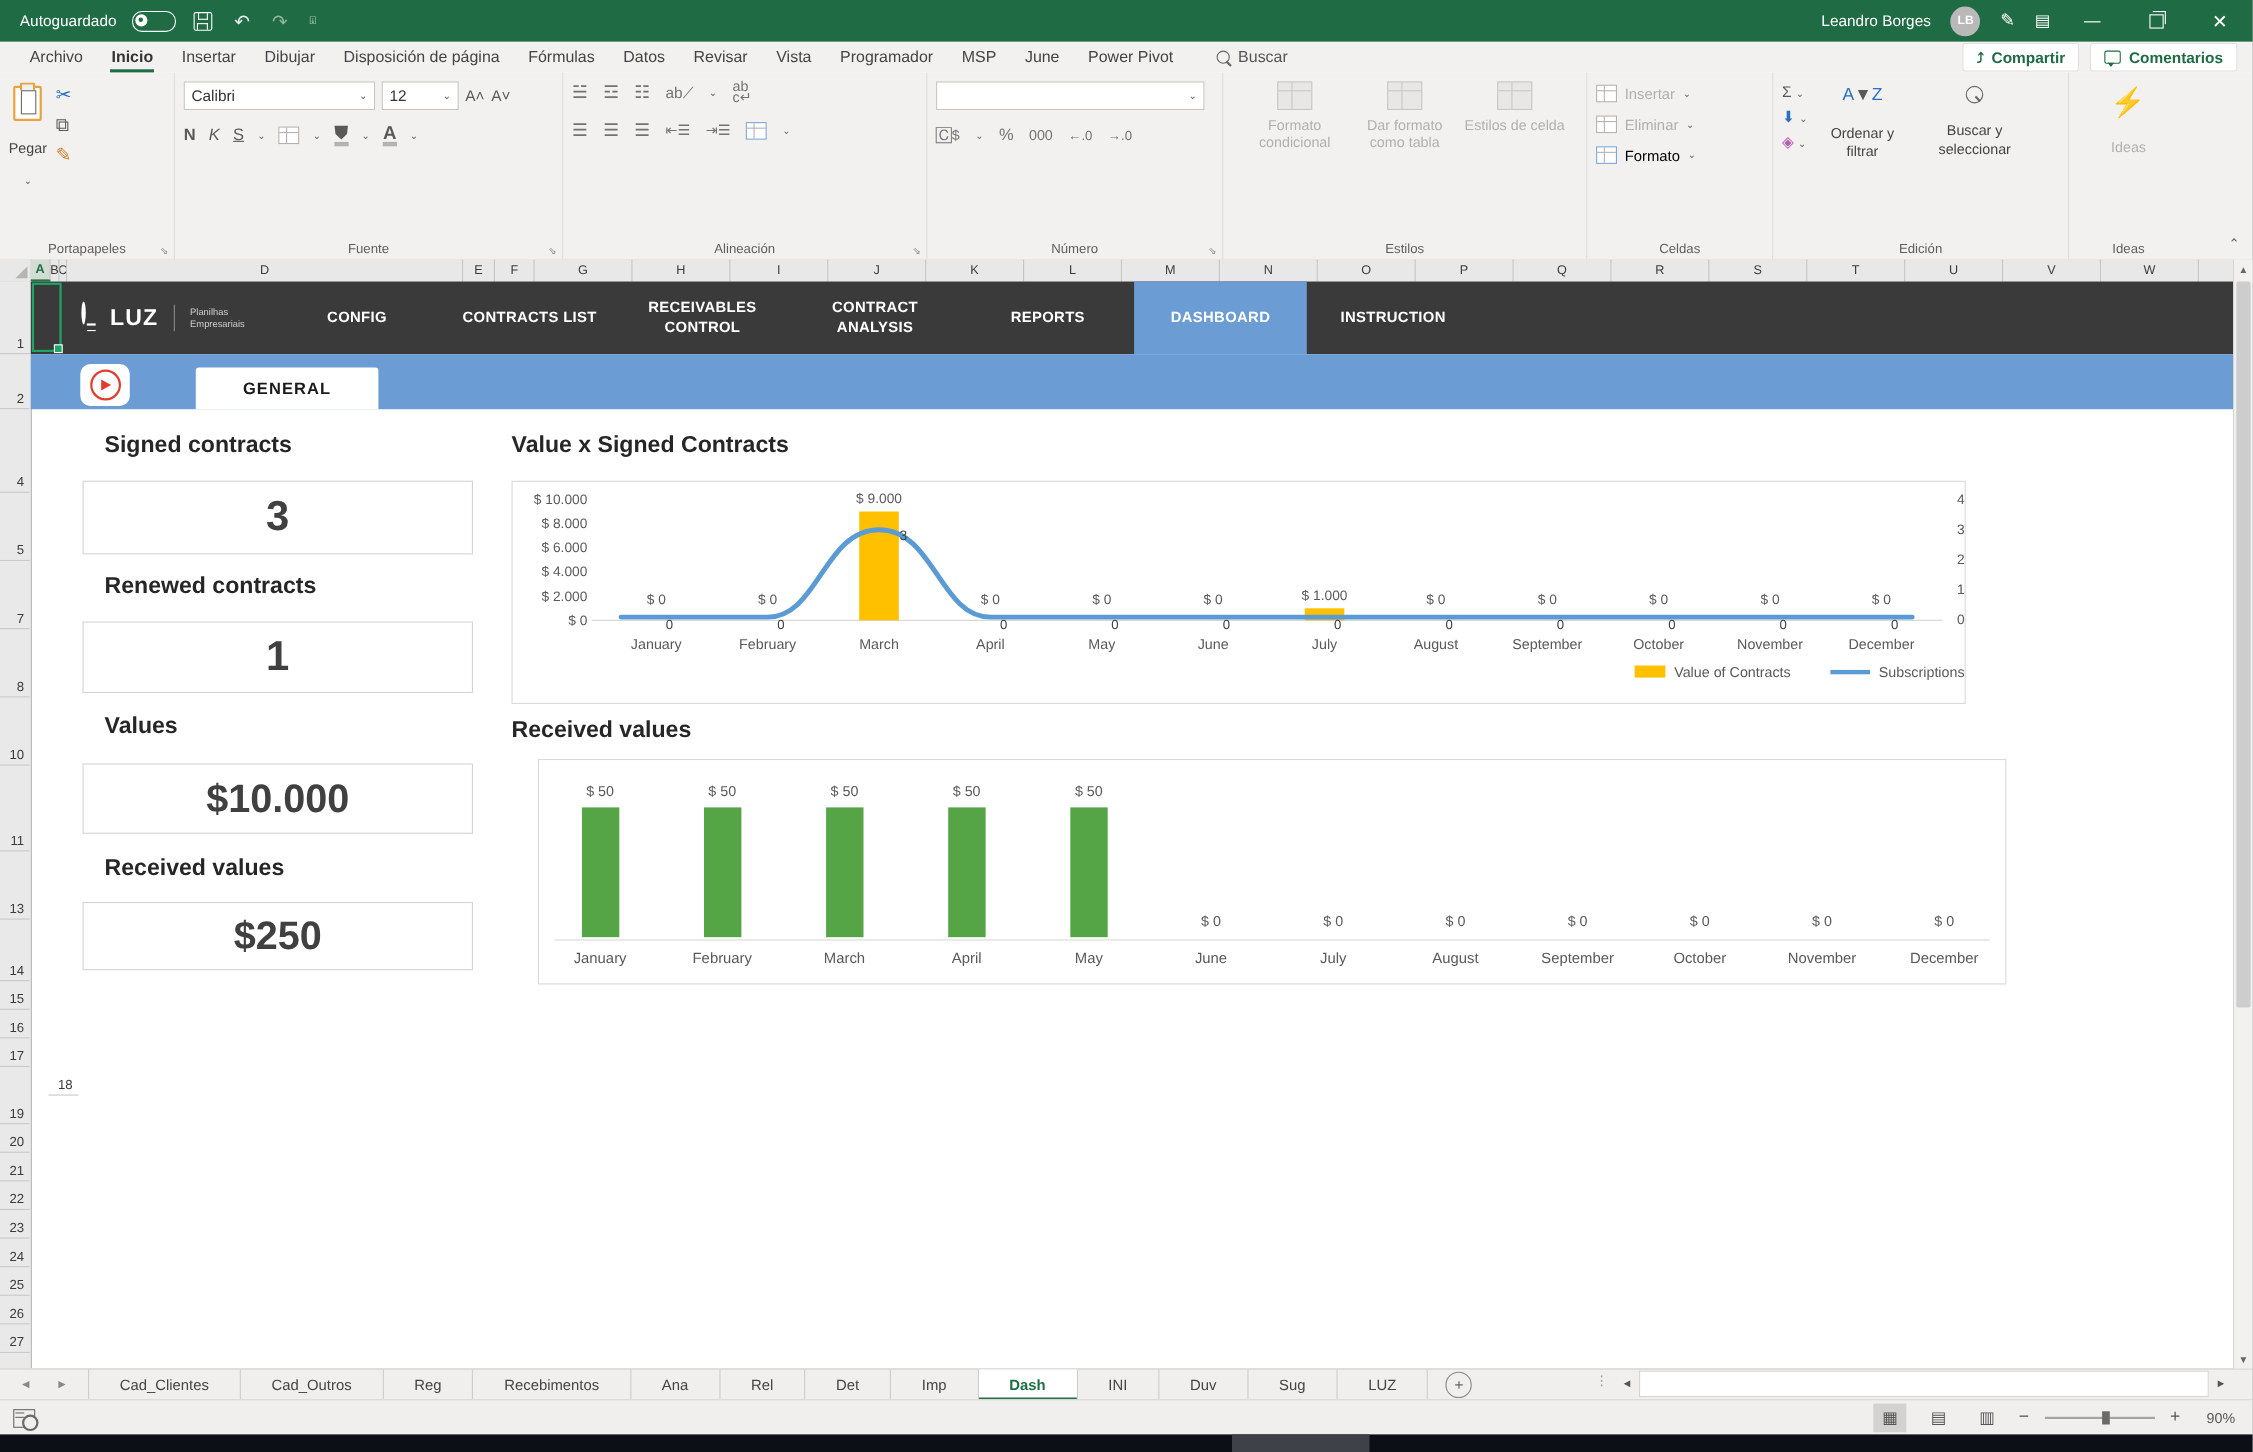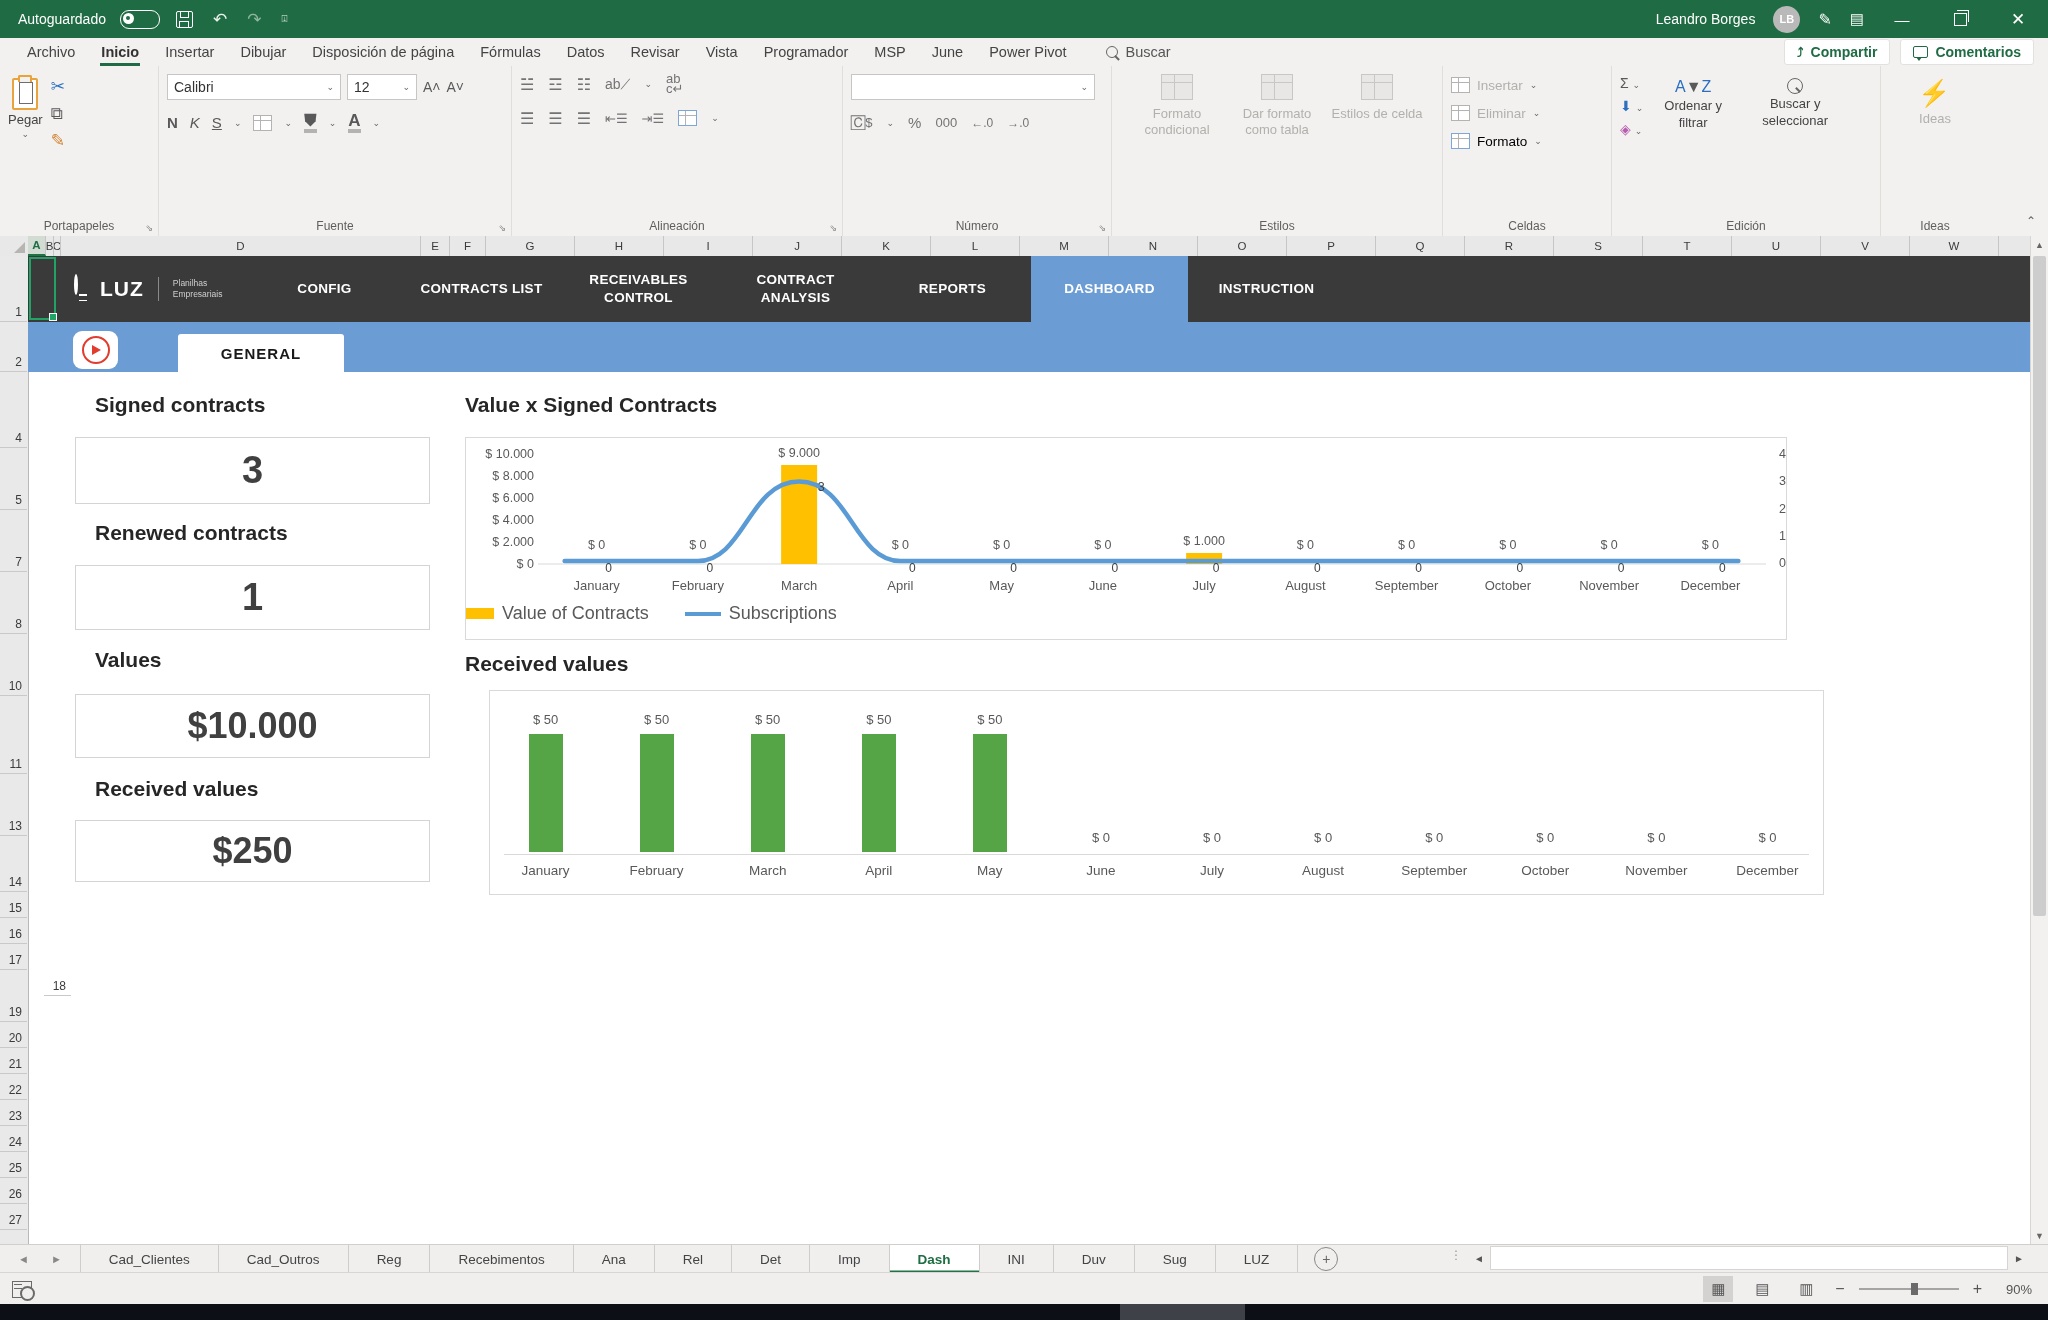--- a/index.html
+++ b/index.html
@@ -33,21 +33,21 @@
   .mb-right{margin-left:auto;display:flex;gap:10px;padding-right:14px;}
   .mb-btn{background:#fff;border:1px solid #e3e1df;border-radius:3px;height:24px;display:flex;align-items:center;gap:7px;padding:0 12px;color:#1f6b43;font-weight:bold;font-size:14px;}
   .bubble{width:13px;height:10px;border:1.5px solid #1f6b43;border-radius:2px;position:relative;}
   .bubble::after{content:"";position:absolute;left:2px;bottom:-4px;border-left:3px solid transparent;border-right:3px solid transparent;border-top:4px solid #1f6b43;}
   
   .ribbon{position:absolute;left:0;top:66px;width:2048px;height:170px;background:#f3f1f0;border-bottom:1px solid #d8d6d4;display:flex;}
   .rgroup{position:relative;height:100%;border-right:1px solid #e0deda;display:flex;flex-direction:column;}
   .rgroup-label{position:absolute;bottom:3px;left:0;right:0;text-align:center;font-size:12px;color:#605e5c;}
   .launcher{position:absolute;bottom:3px;right:5px;font-size:9px;color:#8a8886;}
   .rbody{flex:1;display:flex;padding:8px 8px 22px 8px;gap:8px;}
-  .bigbtn{display:flex;flex-direction:column;align-items:center;justify-content:flex-start;gap:2px;font-size:13px;color:#444;text-align:center;padding-top:4px;}
+  .bigbtn{display:flex;flex-direction:column;align-items:center;justify-content:flex-start;gap:17px;font-size:13px;color:#444;text-align:center;padding-top:4px;}
   .gray{color:#b2b0ad !important;}
   .icn{font-size:17px;color:#595959;line-height:1;}
   .icn-s{font-size:14px;color:#595959;line-height:1;}
   .clip{width:22px;height:28px;border:2px solid #e8a33d;border-radius:2px;position:relative;background:#fff;}
   .clip::before{content:"";position:absolute;left:4px;top:-5px;width:10px;height:5px;border:2px solid #e8a33d;border-bottom:none;border-radius:2px 2px 0 0;background:#f3f1f0;}
   .clip::after{content:"";position:absolute;left:5px;top:2px;width:12px;height:20px;background:#fff;border:1.4px solid #6d6d6d;}
   .combo{background:#fff;border:1px solid #c8c6c4;height:24px;display:flex;align-items:center;justify-content:space-between;padding:0 6px;font-size:14px;color:#333;}
   .caret{font-size:9px;color:#666;}
   .fontrow{display:flex;gap:6px;align-items:center;}
   .fmtrow{display:flex;gap:12px;align-items:center;margin-top:12px;font-size:15px;color:#595959;}
@@ -87,21 +87,21 @@
   .a1sel::after{content:"";position:absolute;right:-3px;bottom:-3px;width:6px;height:6px;background:#21a366;border:1px solid #fff;}
   .blueband{position:absolute;left:28px;top:322px;width:2002px;height:50px;background:#6b9cd3;}
   .playbox{position:absolute;left:45px;top:9px;width:45px;height:38px;background:#fff;border-radius:9px;display:flex;align-items:center;justify-content:center;}
   .playcirc{width:24px;height:24px;border-radius:50%;border:2.5px solid #e23c2e;display:flex;align-items:center;justify-content:center;}
   .playtri{width:0;height:0;border-top:5.5px solid transparent;border-bottom:5.5px solid transparent;border-left:9px solid #e23c2e;margin-left:2px;}
   .generaltab{position:absolute;left:150px;top:12px;width:166px;height:38px;background:#fff;border-radius:3px 3px 0 0;display:flex;align-items:center;justify-content:center;font-size:15px;font-weight:bold;letter-spacing:1px;color:#1a1a1a;}
   .kpi-label{position:absolute;left:95px;font-size:21px;font-weight:bold;color:#262626;}
   .kpi-box{position:absolute;left:75px;width:353px;background:#fff;border:1px solid #d4d4d4;display:flex;align-items:center;justify-content:center;font-weight:bold;color:#404040;}
   .chart-title{position:absolute;font-size:21px;font-weight:bold;color:#262626;}
   .chartbox{position:absolute;background:#fff;border:1px solid #d9d9d9;box-sizing:border-box;}
-  .legend{position:absolute;left:0;right:0;display:flex;justify-content:flex-start;gap:36px;align-items:center;font-size:18px;color:#595959;}
+  .legend{position:absolute;left:0;right:0;display:flex;justify-content:flex-end;gap:36px;align-items:center;font-size:13px;color:#595959;}
   .leg-item{display:flex;align-items:center;gap:8px;}
   .leg-swatch{width:28px;height:11px;background:#FFC000;}
   .leg-line{width:36px;height:4px;background:#5B9BD5;}
   .c2slot{position:absolute;bottom:0;top:0;}
   .c2bar{position:absolute;left:50%;transform:translateX(-50%);background:#55a546;}
   .c2lab{position:absolute;left:50%;transform:translateX(-50%);font-size:13px;color:#595959;white-space:nowrap;}
   .c2month{position:absolute;left:50%;transform:translateX(-50%);font-size:13.5px;color:#595959;white-space:nowrap;}
   
   .sheettabs{position:absolute;left:0;top:1244px;width:2048px;height:28px;background:#f0efee;border-top:1px solid #d1cfcd;display:flex;align-items:stretch;font-size:13.5px;color:#444;}
   .tab-nav{display:flex;align-items:center;gap:22px;padding:0 18px;color:#8a8886;font-size:11px;}

